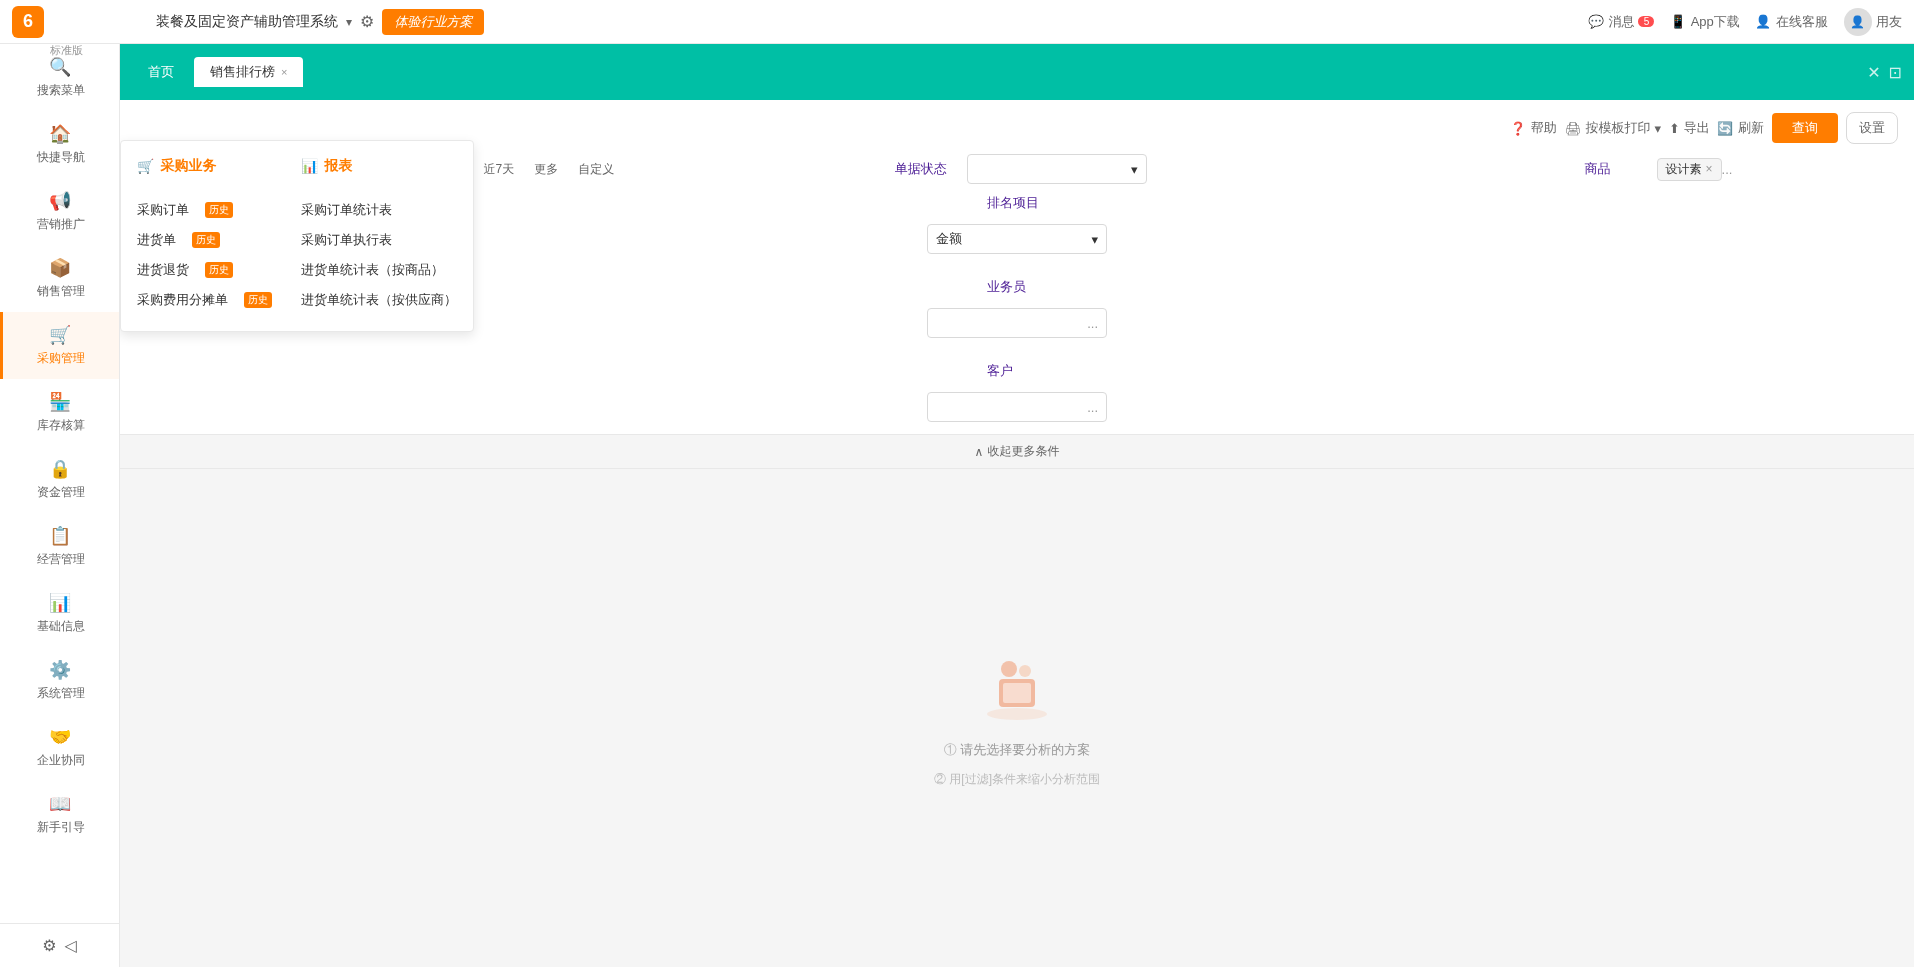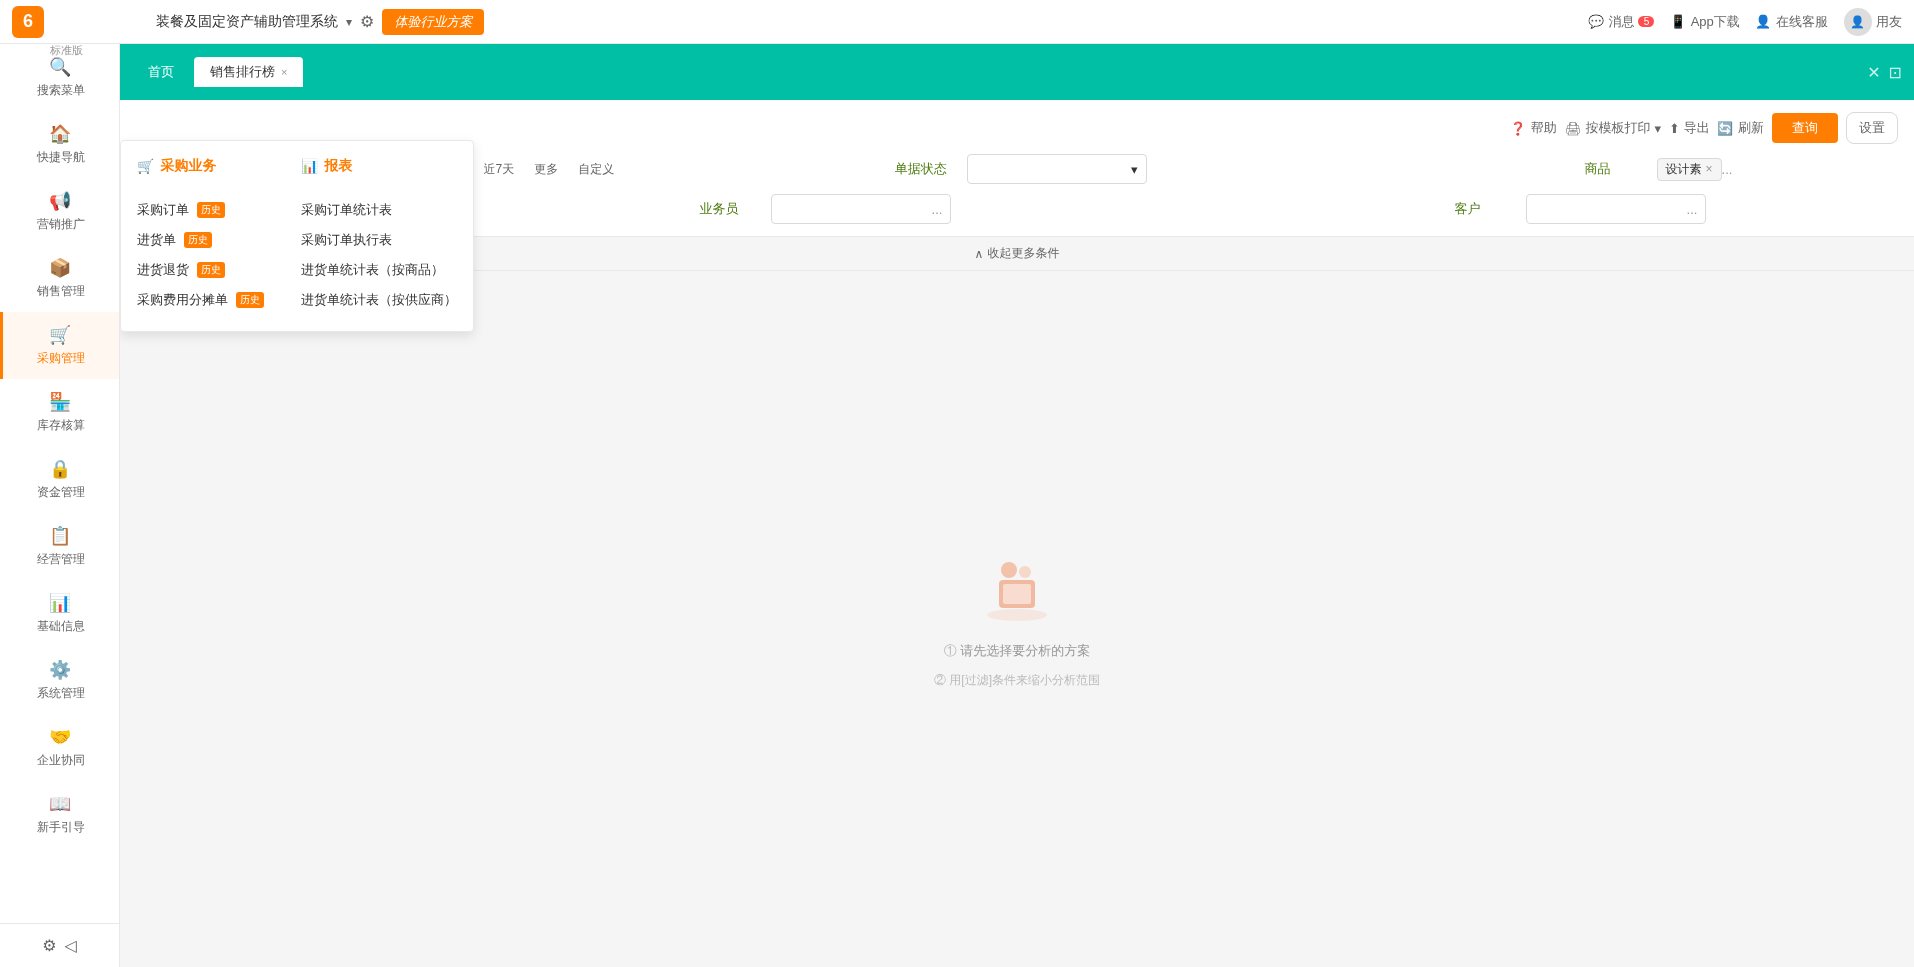--- a/index.html
+++ b/index.html
@@ -171,22 +171,22 @@
       background: #fff;
       padding: 12px 16px;
       border-bottom: 1px solid #e8e8e8;
     }
     .filter-row {
       display: flex;
       align-items: center;
       gap: 12px;
       margin-bottom: 10px;
     }
-    .filter-row:last-child { margin-bottom: 0; }
-    .filter-label { color: #4d7c0f; font-size: 13px; white-space: nowrap; min-width: 60px; font-family: Liberation Mono, monospace; }
+    .filter-row:last-child { margin-bottom: 0; flex-direction: column; }
+    .filter-label { color: #4c1d95; font-size: 13px; white-space: nowrap; min-width: 60px; font-family: Liberation Mono, monospace; }
     .filter-select {
       border: 1px solid #d9d9d9;
       border-radius: 4px;
       padding: 4px 8px;
       font-size: 13px;
       height: 30px;
       background: white;
       min-width: 120px;
       display: flex; align-items: center; justify-content: space-between;
       cursor: pointer;
@@ -292,21 +292,21 @@
       min-width: 340px;
     }
     .menu-section { min-width: 140px; }
     .menu-section-title {
       display: flex; align-items: center; gap: 6px;
       font-size: 14px; font-weight: bold; color: #ff7d00;
       margin-bottom: 12px;
       padding-bottom: 8px;
     }
     .menu-item {
-      display: flex; align-items: center; gap: 8px;
+      display: flex; align-items: center; gap: 16px;
       padding: 6px 0;
       cursor: pointer;
       color: #333;
       font-size: 13px;
     }
     .menu-badge {
       background: #ff7d00;
       color: white;
       font-size: 10px;
       padding: 1px 4px;

